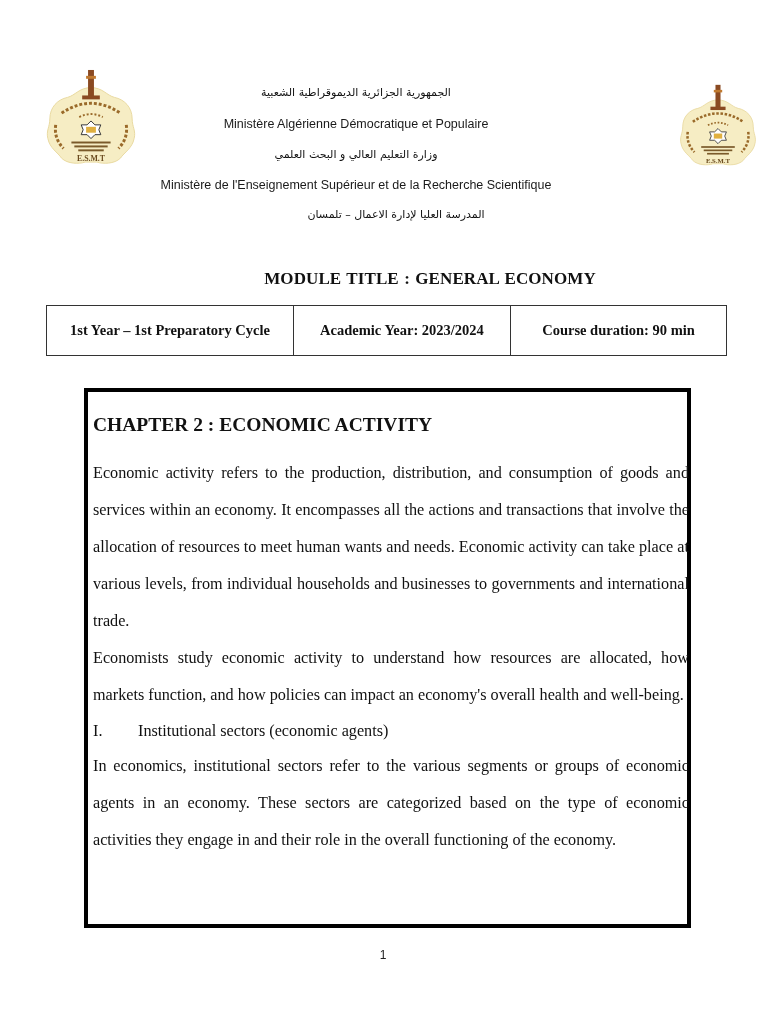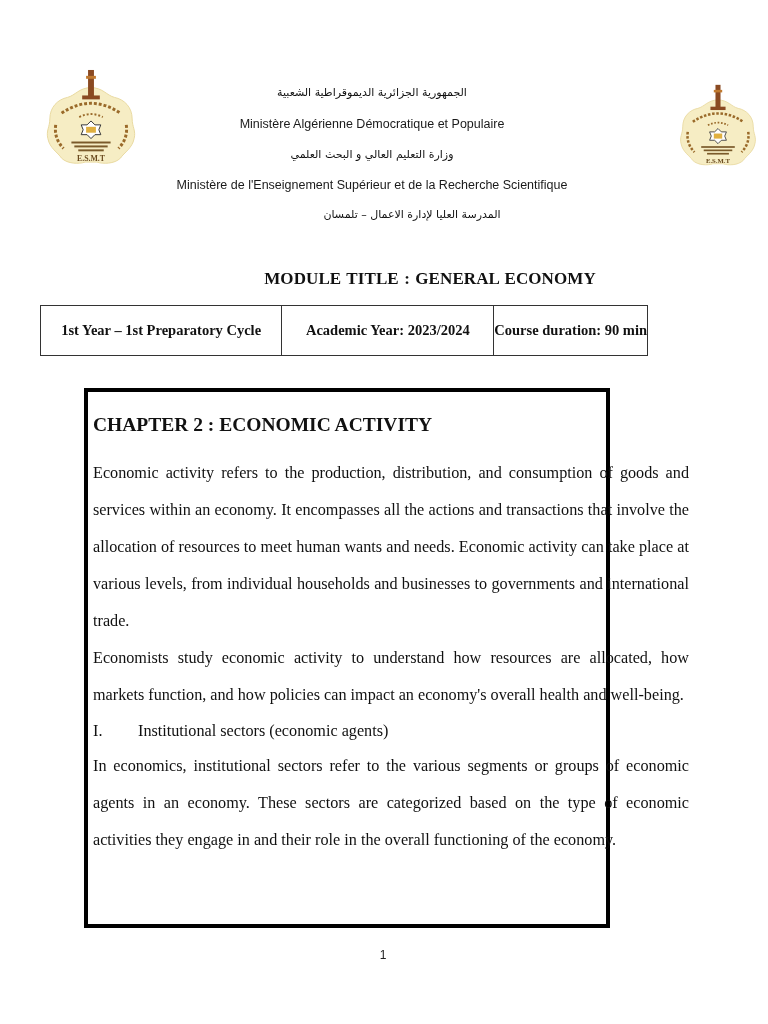--- a/index.html
+++ b/index.html
@@ -16,21 +16,21 @@
   }
   .logo {
     position: absolute;
     width: 98px;
     height: 104px;
   }
   .logo-left { left: 42px; top: 66px; }
   .logo-right { left: 676px; top: 78px; width: 84px; height: 96px; }
   .hline {
     position: absolute;
-    left: 16px;
+    left: 0;
     width: 712px;
     text-align: center;
     white-space: nowrap;
   }
   .arabic {
     font-family: "DejaVu Sans", sans-serif;
     font-size: 11px;
     direction: rtl;
     unicode-bidi: plaintext;
   }
@@ -49,23 +49,23 @@
     font-family: "Liberation Serif", serif;
     font-weight: bold;
     font-size: 17px;
     letter-spacing: 0.1px;
     word-spacing: 1px;
     margin-left: 47px;
   }
 
   .info-table {
     position: absolute;
-    left: 40px;
+    left: 46px;
     top: 305px;
-    width: 608px;
+    width: 681px;
     height: 51px;
     border: 1px solid #333;
     box-sizing: border-box;
     display: flex;
   }
   .info-cell {
     height: 100%;
     display: flex;
     align-items: center;
     justify-content: center;
@@ -76,21 +76,21 @@
     box-sizing: border-box;
   }
   .info-cell.c1 { width: 247px; border-right: 1px solid #333; }
   .info-cell.c2 { width: 217px; border-right: 1px solid #333; }
   .info-cell.c3 { flex: 1; }
 
   .chapter-box {
     position: absolute;
     left: 84px;
     top: 388px;
-    width: 526px;
+    width: 607px;
     height: 540px;
     border: 4px solid #000;
     box-sizing: border-box;
   }
   .chapter-title {
     position: absolute;
     left: 5px;
     top: 22px;
     font-family: "Liberation Serif", serif;
     font-weight: bold;

